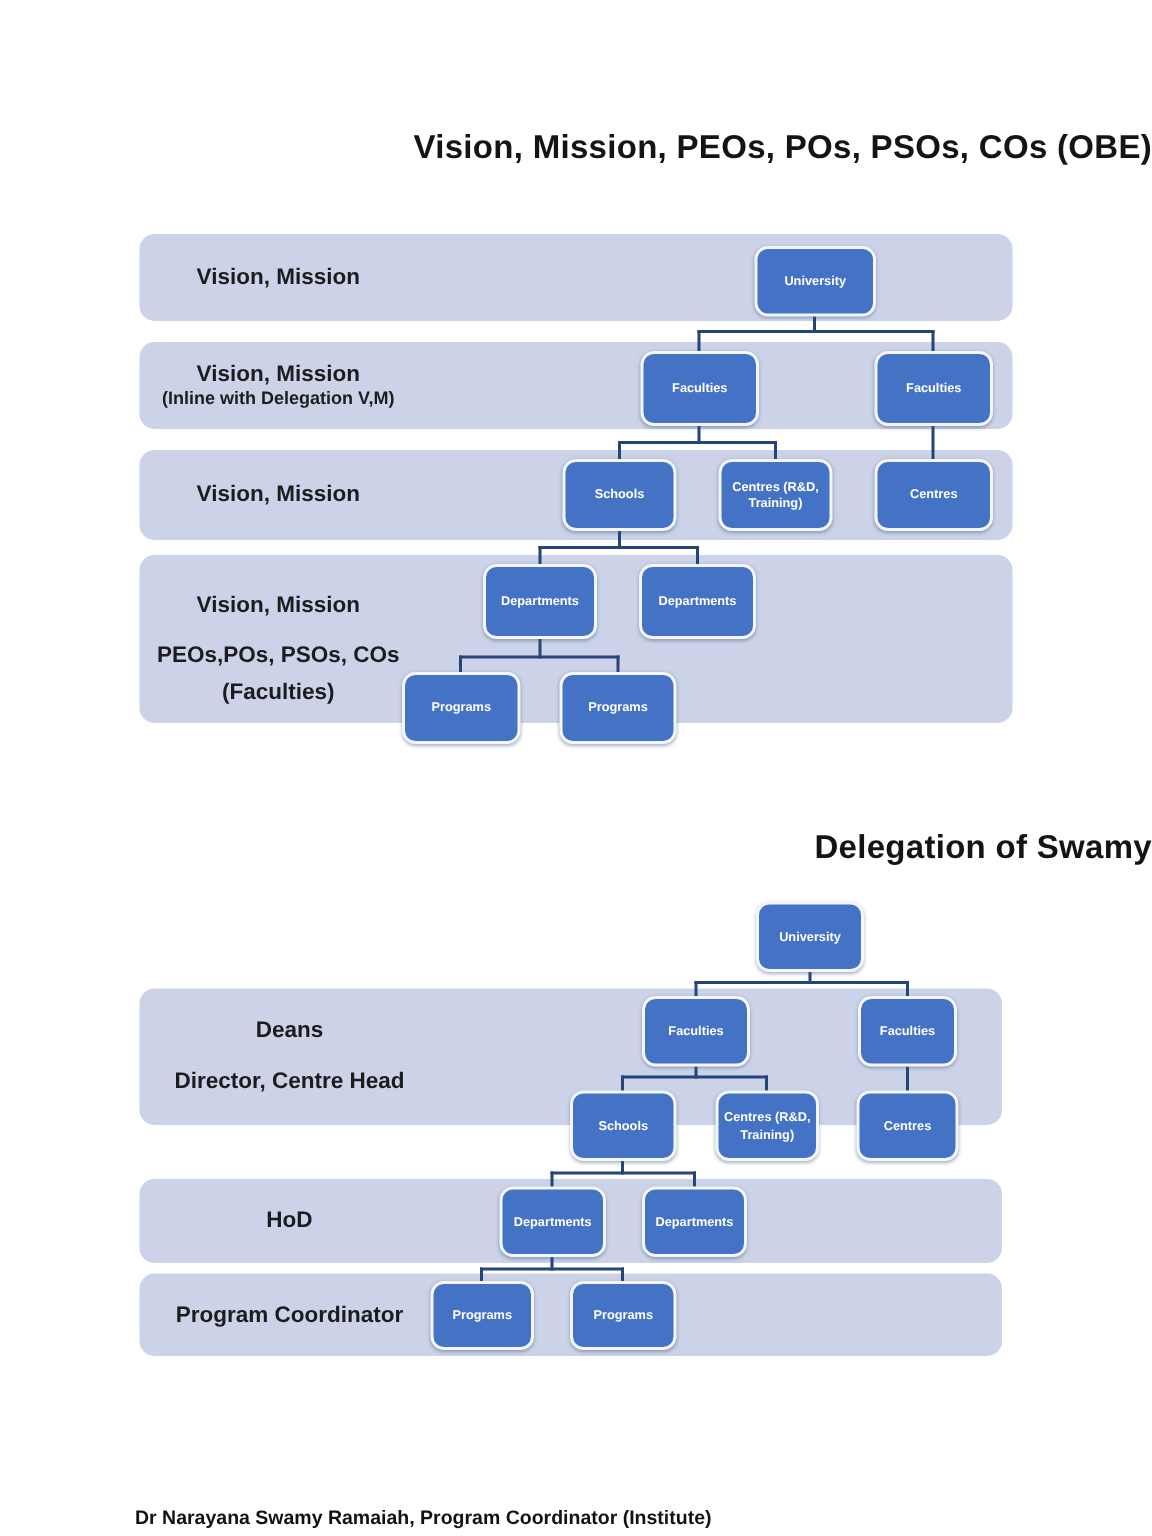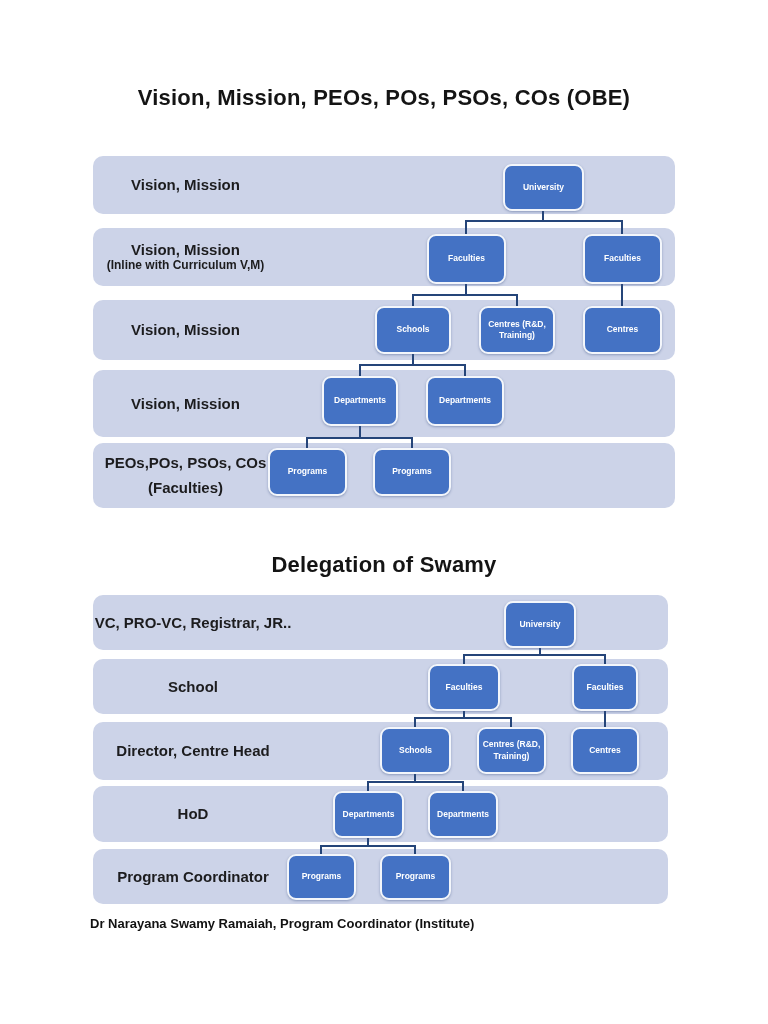--- a/index.html
+++ b/index.html
@@ -1,21 +1,21 @@
 <!DOCTYPE html>
 <html style="--band: #ccd3e8; --node-fill: #4472c4; --node-border: #f3f6fb; --connector: #254579; --node-text: #ffffff; --label-text: #1c1c1e;"><head>
 <meta charset="utf-8">
 <style>
   html,body { margin:0; padding:0; background:#ffffff; }
   .page {
     position:relative; width:768px; height:1024px; background:#ffffff;
     font-family:"Liberation Sans", sans-serif; overflow:hidden;
   }
   .title {
-    position:absolute; left:0; width:100%; text-align:center;
+    position:absolute; left:0; width:100%; text-align:right;
     font-weight:bold; color:#141414; letter-spacing:0.2px;
   }
   .title--obe { top:85px; font-size:22px; }
   .title--del { top:552px; font-size:22px; }
 
   .band {
     position:absolute; left:93px; background:var(--band, #ccd3e8);
     border-radius:10px;
   }
   .rl {
@@ -34,53 +34,53 @@
     border:2px solid #f3f6fb; border-radius:9px; box-sizing:border-box;
     color:#ffffff; font-size:8.5px; font-weight:bold; line-height:1.35;
     display:flex; align-items:center; justify-content:center; text-align:center;
     padding:2px; z-index:2; box-shadow:0 1px 2.5px rgba(62,84,134,0.45);
   }
   .cn { position:absolute; background:var(--connector, #254579); z-index:1; }
   .cn.v { width:2px; }
   .cn.h { height:2px; }
 
   .footer {
-    position:absolute; left:90px; top:916px; font-size:13px; font-weight:bold; color:#121212;
+    position:absolute; left:90px; top:1004px; font-size:13px; font-weight:bold; color:#121212;
   }
 </style>
 </head>
 <body>
 
 <div class="page">
 
   <div class="title title--obe">Vision, Mission, PEOs, POs, PSOs, COs (OBE)</div>
 
   <div class="band" style="top:156px;height:58px;width:582px">
     <div class="rl">
       <div class="rl-main">Vision, Mission</div>
 
     </div>
   </div>
   <div class="band" style="top:228px;height:58px;width:582px">
     <div class="rl">
       <div class="rl-main">Vision, Mission</div>
-      <div class="rl-sub">(Inline with Curriculum V,M)</div>
+      <div class="rl-sub">(Inline with Delegation V,M)</div>
     </div>
   </div>
   <div class="band" style="top:300px;height:60px;width:582px">
     <div class="rl">
       <div class="rl-main">Vision, Mission</div>
     </div>
   </div>
   <div class="band" style="top:370px;height:67px;width:582px">
     <div class="rl">
       <div class="rl-main">Vision, Mission</div>
     </div>
   </div>
-  <div class="band" style="top:443px;height:65px;width:582px">
+  <div class="band" style="top:417px;height:65px;width:582px">
     <div class="rl">
       <div class="rl-main">PEOs,POs, PSOs, COs</div>
       <div class="rl-sub rl-sub--big">(Faculties)</div>
     </div>
   </div>
 
   <div class="cn v" style="left:542px;top:210px;height:12px"></div>
   <div class="cn h" style="left:465px;top:220px;width:158px"></div>
   <div class="cn v" style="left:465px;top:220px;height:14px"></div>
   <div class="cn v" style="left:621px;top:220px;height:14px"></div>
@@ -104,31 +104,26 @@
   <div class="node" style="left:375px;top:306px;width:76px;height:48px">Schools</div>
   <div class="node" style="left:479px;top:306px;width:76px;height:48px">Centres (R&amp;D, Training)</div>
   <div class="node" style="left:583px;top:306px;width:79px;height:48px">Centres</div>
   <div class="node" style="left:322px;top:376px;width:76px;height:50px">Departments</div>
   <div class="node" style="left:426px;top:376px;width:78px;height:50px">Departments</div>
   <div class="node" style="left:268px;top:448px;width:79px;height:48px">Programs</div>
   <div class="node" style="left:373px;top:448px;width:78px;height:48px">Programs</div>
 
   <div class="title title--del">Delegation of Swamy</div>
 
-  <div class="band band--d2" style="top:595px;height:55px;width:575px">
+  <div class="band band--d2" style="top:659px;height:55px;width:575px">
     <div class="rl">
-      <div class="rl-main">VC, PRO-VC, Registrar, JR..</div>
+      <div class="rl-main">Deans</div>
     </div>
   </div>
-  <div class="band band--d2" style="top:659px;height:55px;width:575px">
-    <div class="rl">
-      <div class="rl-main">School</div>
-    </div>
-  </div>
-  <div class="band band--d2" style="top:722px;height:58px;width:575px">
+  <div class="band band--d2" style="top:692px;height:58px;width:575px">
     <div class="rl">
       <div class="rl-main">Director, Centre Head</div>
     </div>
   </div>
   <div class="band band--d2" style="top:849px;height:55px;width:575px">
     <div class="rl">
       <div class="rl-main">Program Coordinator</div>
     </div>
   </div>
   <div class="band band--d2" style="top:786px;height:56px;width:575px">

